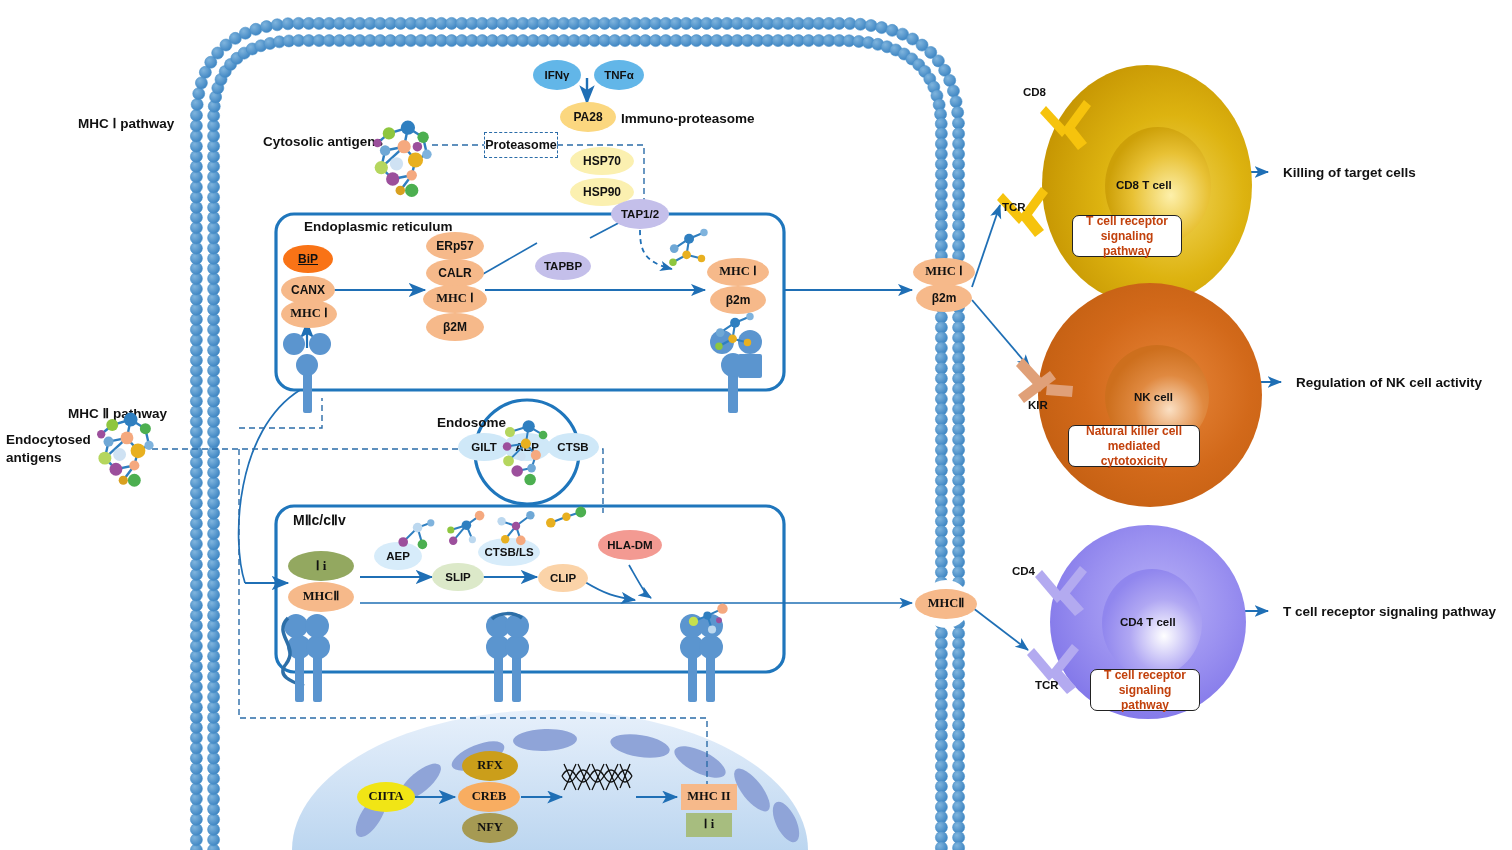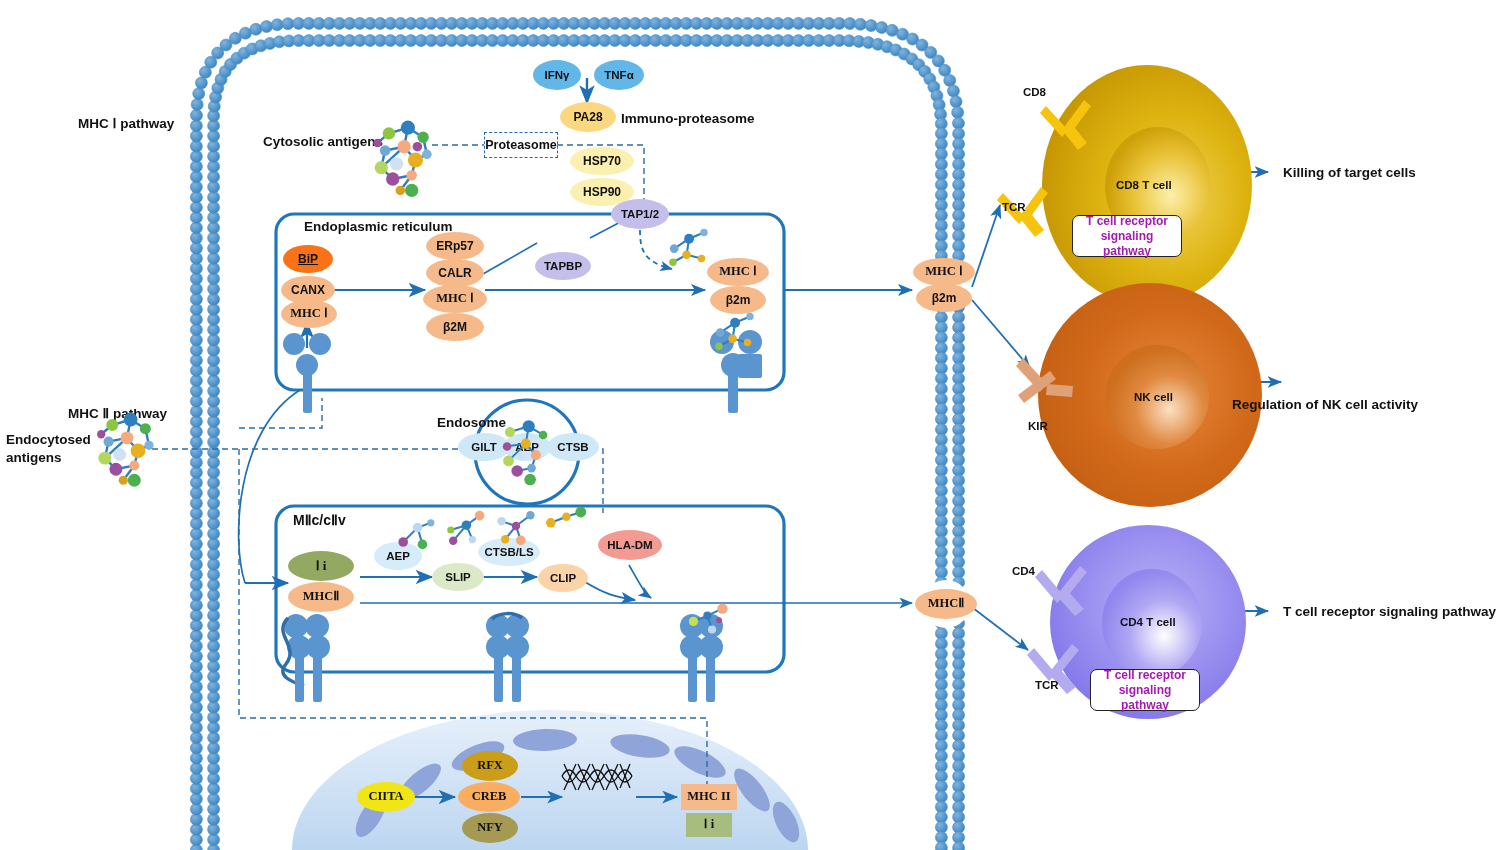--- a/index.html
+++ b/index.html
@@ -10,21 +10,21 @@
   .txt-lg{font-size:13.5px;}
   .txt-md{font-size:12.5px;}
   .txt-sm{font-size:11.5px;}
   .rom{font-family:"Liberation Serif",serif;font-weight:bold;}
   .serifname{font-family:"Liberation Serif",serif;font-weight:bold;}
   .node{position:absolute;display:flex;align-items:center;justify-content:center;
         text-align:center;color:#111;font-weight:bold;line-height:1.05;}
   .ellipse{border-radius:50%;}
   .callout{position:absolute;background:#fff;border:1.4px solid #222;border-radius:7px;
            display:flex;align-items:center;justify-content:center;text-align:center;
-           font-size:12px;font-weight:bold;color:#a21caf;line-height:1.25;padding:3px 6px;
+           font-size:12px;font-weight:bold;color:#c2410c;line-height:1.25;padding:3px 6px;
            box-sizing:border-box;}
   .dashbox{position:absolute;border:1.3px dashed #2b6ca8;box-sizing:border-box;background:transparent;
            display:flex;align-items:center;justify-content:center;font-size:12.5px;font-weight:bold;color:#111;}
 </style>
 </head>
 <body>
 
 <div id="stage">
 
   <svg class="layer" viewBox="0 0 1512 850">
@@ -1020,35 +1020,39 @@
       </g>
     </g>
   </svg>
 
   <div class="lbl txt-sm" style="left:1116px;top:179px;">CD8 T cell</div>
   <div class="lbl txt-sm" style="left:1134px;top:391px;">NK cell</div>
   <div class="lbl txt-sm" style="left:1120px;top:616px;">CD4 T cell</div>
 
   <div class="lbl txt-sm" style="left:1023px;top:86px;">CD8</div>
   <div class="lbl txt-sm" style="left:1002px;top:201px;">TCR</div>
-  <div class="lbl txt-sm" style="left:1028px;top:399px;margin-top:21px;">KIR</div>
+  <div class="lbl txt-sm" style="left:1028px;top:399px;">KIR</div>
   <div class="lbl txt-sm" style="left:1012px;top:565px;">CD4</div>
   <div class="lbl txt-sm" style="left:1035px;top:679px;">TCR</div>
 
   <div class="callout" style="left:1072px;top:215px;width:110px;height:42px;flex-direction:column;">
     <span>T cell receptor</span>
     <span>signaling pathway</span>
+  </div>
+  <div class="callout" style="left:1068px;top:425px;width:132px;height:42px;flex-direction:column;">
+    <span>Natural killer cell</span>
+    <span>mediated cytotoxicity</span>
   </div>
   <div class="callout" style="left:1090px;top:669px;width:110px;height:42px;flex-direction:column;">
     <span>T cell receptor</span>
     <span>signaling pathway</span>
   </div>
 
   <div class="lbl txt-lg" style="left:1283px;top:165px;">Killing of target cells</div>
-  <div class="lbl txt-lg" style="left:1232px;top:375px;margin-top:22px;">Regulation of NK cell activity</div>
+  <div class="lbl txt-lg" style="left:1296px;top:375px;">Regulation of NK cell activity</div>
   <div class="lbl txt-lg" style="left:1283px;top:604px;">T cell receptor signaling pathway</div>
 
   <svg class="layer" viewBox="0 0 1512 850" style="pointer-events:none;">
 
     <g fill="#5b95cf">
       <rect x="303" y="368" width="9" height="45" rx="2"></rect>
       <circle cx="307" cy="365" r="11"></circle>
       <circle cx="294" cy="344" r="11"></circle>
       <circle cx="320" cy="344" r="11"></circle>
     </g>

